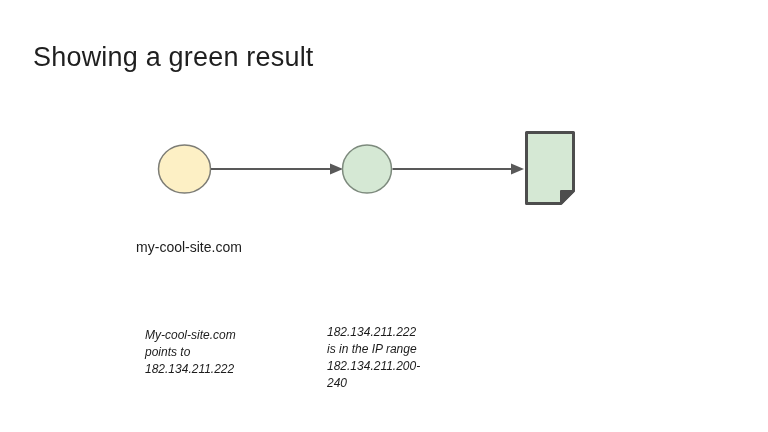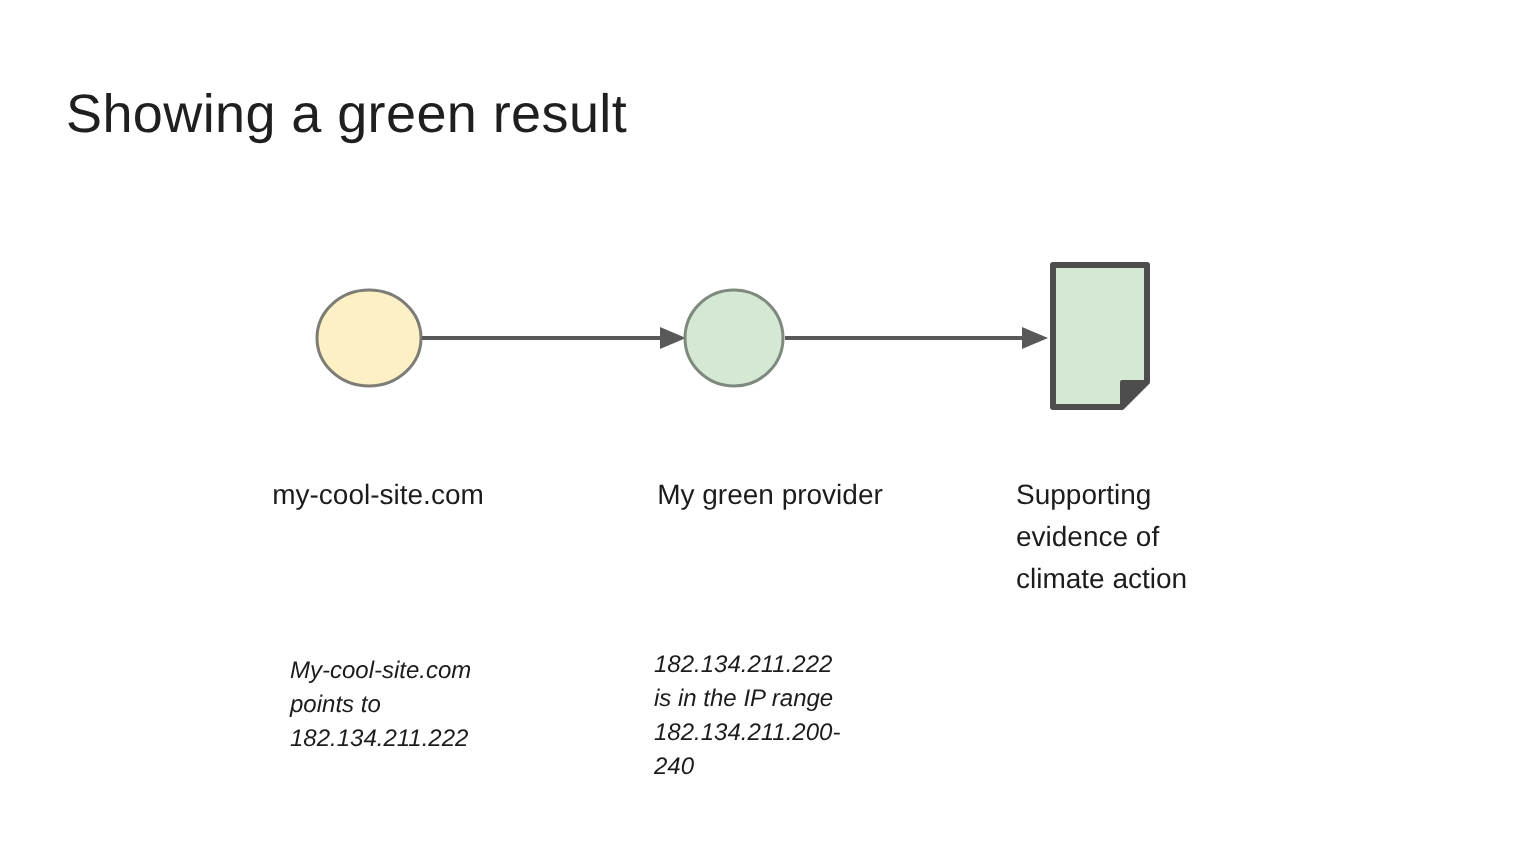--- a/index.html
+++ b/index.html
@@ -64,25 +64,21 @@
 
     <line x1="392.5" y1="169" x2="512" y2="169" stroke-width="2" stroke="#595959"></line>
     <polygon points="524,169 511,163.5 511,174.5" fill="#595959"></polygon>
 
     <path d="M526.5,132.5 L573.5,132.5 L573.5,191 L561,203.5 L526.5,203.5 Z" stroke-width="3" stroke-linejoin="round" fill="#d5e8d4" stroke="#4d4d4d"></path>
     <path d="M561,203.5 L561,191 L573.5,191 Z" stroke-width="2" stroke-linejoin="round" fill="#4d4d4d" stroke="#4d4d4d"></path>
   </svg>
 
   <div class="node-label label-center" style="left:104px; top:237px; width:170px;">my-cool-site.com</div>
 
-  <div class="node-label label-center" style="left:300px; top:237px; width:170px;">My green provider</div>
 
-  <div class="node-label" style="left:508px; top:237px; width:120px;">Supporting
-evidence of
-climate action</div>
 
   <div class="annotation" style="left:145px; top:327px; width:135px;">My-cool-site.com
 points to
 182.134.211.222</div>
 
   <div class="annotation" style="left:327px; top:324px; width:125px;">182.134.211.222
 is in the IP range
 182.134.211.200-
 240</div>
 

